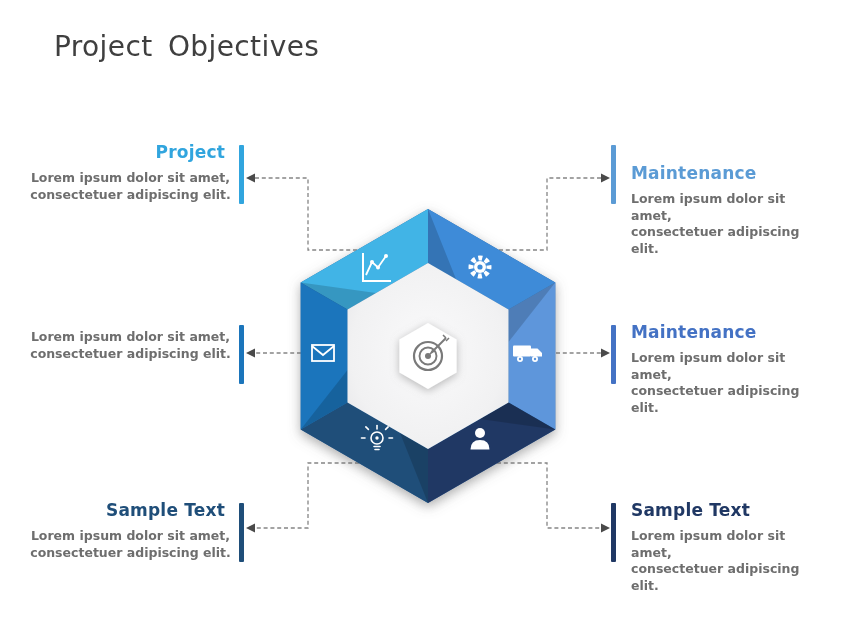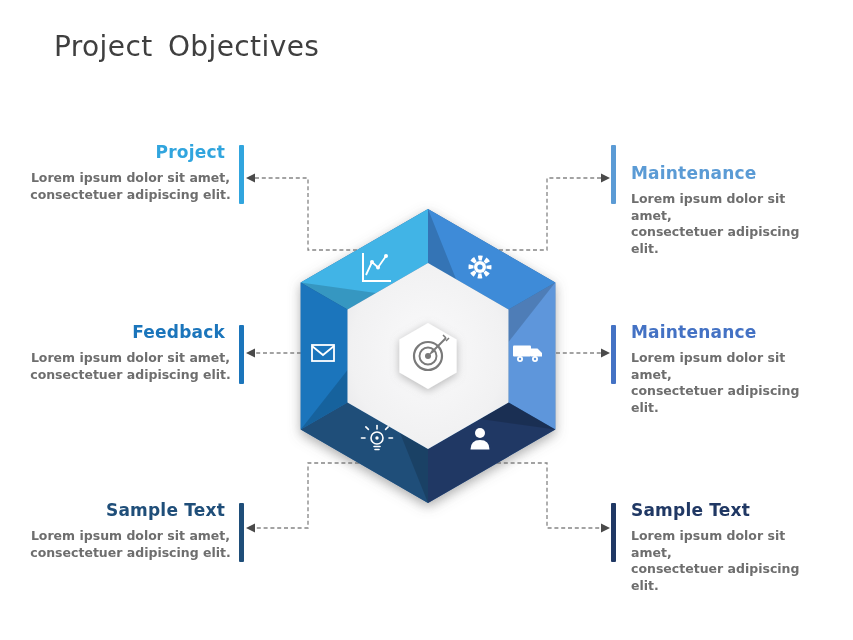--- a/index.html
+++ b/index.html
@@ -164,21 +164,20 @@
       <div class="heading" style="color: rgb(91, 155, 213); margin-top: 21px;">Maintenance</div>
       <div class="body">
         <div>Lorem ipsum dolor sit amet,</div>
         <div>consectetuer adipiscing elit.</div>
       </div>
     </div>
   </div>
 
   <div class="section left" style="left:30px;top:322px">
     <div class="content">
-      <div class="heading" style="color: rgb(27, 117, 187);">Feedback</div>
       <div class="body">
         <div>Lorem ipsum dolor sit amet,</div>
         <div>consectetuer adipiscing elit.</div>
       </div>
     </div>
     <div class="bar" style="background: rgb(27, 117, 187);"></div>
   </div>
 
   <div class="section right" style="left:611px;top:322px">
     <div class="bar" style="background: rgb(68, 114, 196);"></div>

